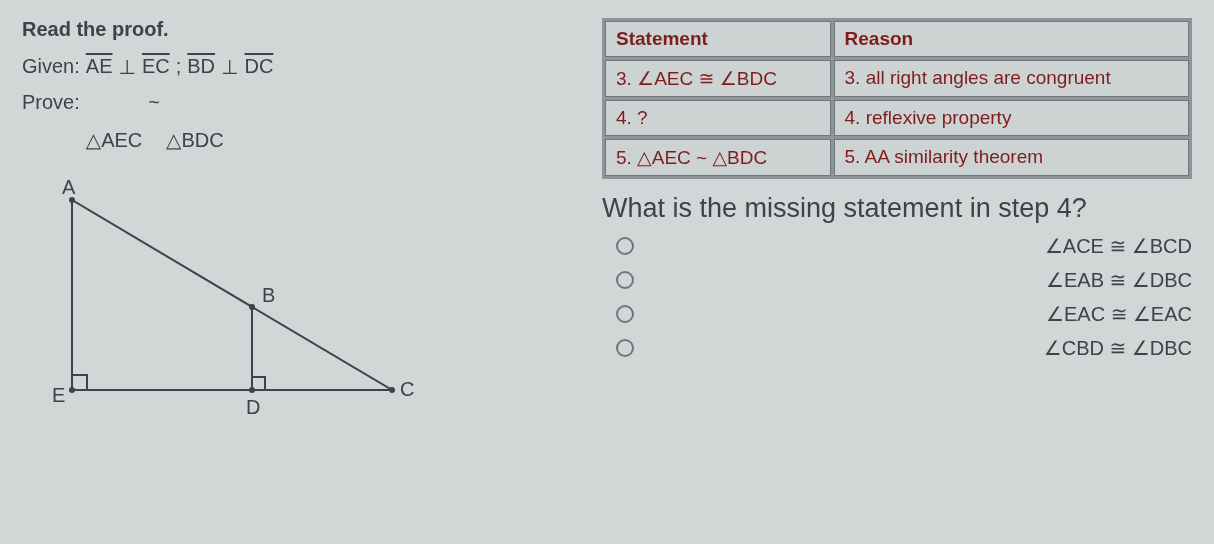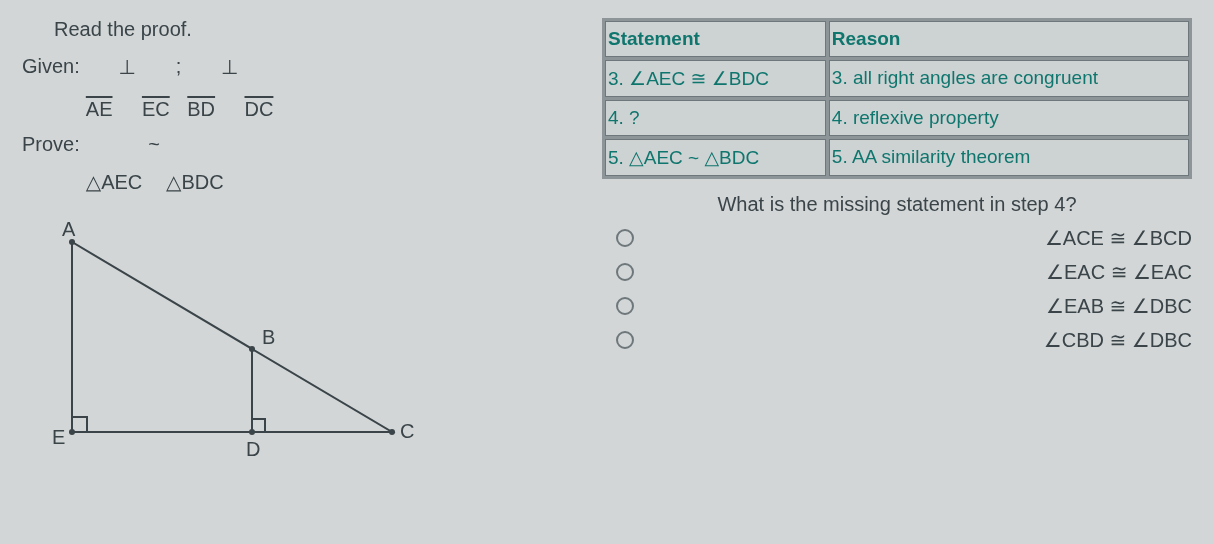--- a/index.html
+++ b/index.html
@@ -18,62 +18,59 @@
     gap: 40px;
   }
   .left-col {
     flex: 0 0 540px;
   }
   .right-col {
     flex: 1 1 auto;
   }
   .heading {
     font-size: 20px;
-    font-weight: 400;
+    font-weight: 700;
     margin-bottom: 14px;
-    margin-left: 32px;
   }
   .line {
     font-size: 20px;
     margin-bottom: 12px;
     display: flex;
     align-items: flex-start;
     flex-wrap: wrap;
     gap: 6px;
   }
   .overline {
     text-decoration: overline;
-    margin-top: 43px;
   }
   .tri {
     display: inline-block;
     margin-top: 37px;
   }
   table.proof {
     border-collapse: separate;
     border-spacing: 3px;
     width: 100%;
     background: #8d9599;
   }
   table.proof th, table.proof td {
     background: #cdd2d3;
     border: 1px solid #6e777b;
-    padding: 6px 2px;
+    padding: 6px 10px;
     font-size: 19px;
     text-align: left;
     vertical-align: top;
-    color: #0f766e;
+    color: #7f1d1d;
   }
   table.proof th {
     font-weight: 700;
   }
   .question {
-    font-size: 20px;
+    font-size: 27px;
     margin: 14px 0 10px 0;
-    text-align: center;
   }
   .options {
     display: flex;
     flex-direction: column;
     gap: 10px;
     padding-left: 14px;
   }
   .option {
     display: flex;
     align-items: center;
@@ -181,26 +178,26 @@
 
     <div class="question">What is the missing statement in step 4?</div>
 
     <div class="options">
       <div class="option">
         <span class="radio"></span>
         <span>∠ACE ≅ ∠BCD</span>
       </div>
       <div class="option">
         <span class="radio"></span>
+        <span>∠EAB ≅ ∠DBC</span>
+      </div>
+      <div class="option">
+        <span class="radio"></span>
         <span>∠EAC ≅ ∠EAC</span>
       </div>
       <div class="option">
         <span class="radio"></span>
-        <span>∠EAB ≅ ∠DBC</span>
-      </div>
-      <div class="option">
-        <span class="radio"></span>
         <span>∠CBD ≅ ∠DBC</span>
       </div>
     </div>
   </div>
 
 </div>
 
 </body></html>

